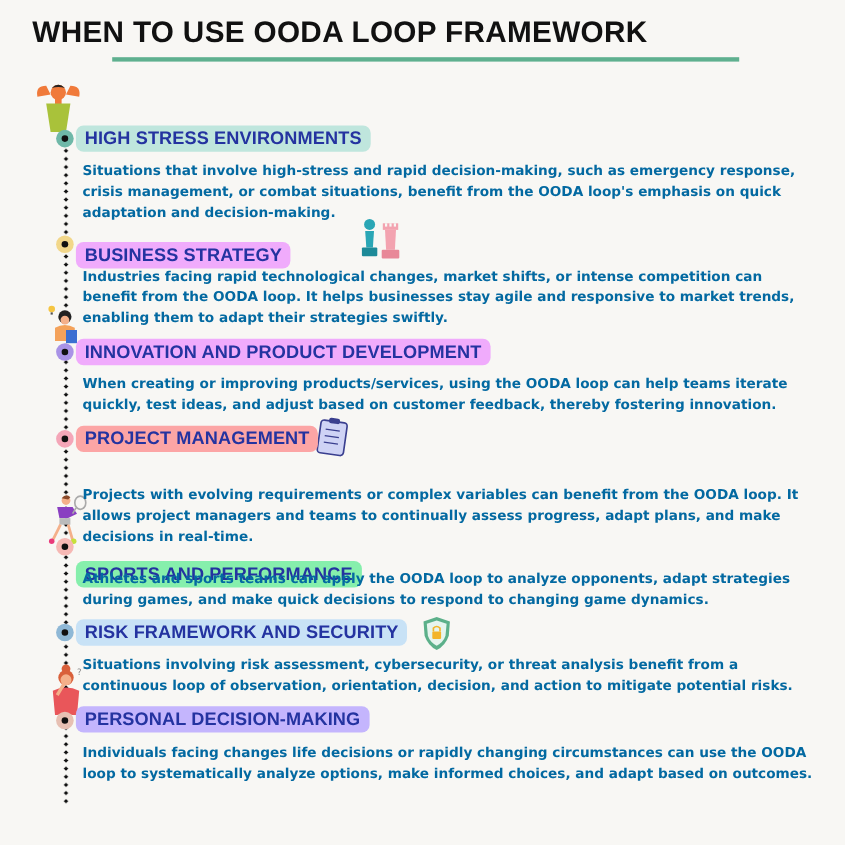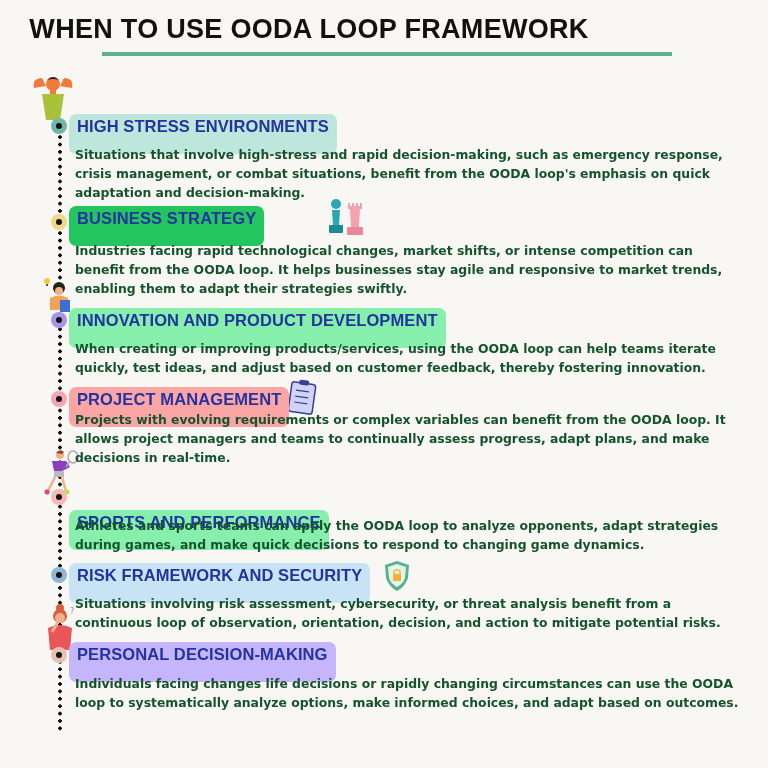--- a/index.html
+++ b/index.html
@@ -8,25 +8,25 @@
   .title { position:absolute; top:14px; left:0; width:618px; text-align:center;
            font-family:"Liberation Sans", sans-serif; font-weight:bold; font-size:27px;
            color:#111; letter-spacing:0.3px; }
   .title-underline { position:absolute; top:52px; left:102px; width:570px; height:4px; background:#5fb08f; }
   .timeline { position:absolute; left:58px; top:126px; width:4px; height:606px;
               background-image: radial-gradient(circle, #111 1.6px, transparent 1.8px);
               background-size:4px 7.4px; background-repeat:repeat-y; }
   .section { position:absolute; left:0; width:768px; }
   .node { position:absolute; left:51px; width:16px; height:16px; border-radius:50%; }
   .node::after { content:""; position:absolute; left:5px; top:5px; width:6px; height:6px; border-radius:50%; background:#111; }
-  .label { position:absolute; left:69px; height:40px; padding:0 8px; border-radius:7px;
+  .label { position:absolute; left:69px; height:24px; padding:0 8px; border-radius:7px;
            font-family:"Liberation Sans", sans-serif; font-weight:bold; font-size:16.5px;
            line-height:24px; color:#2433a0; white-space:nowrap; letter-spacing:0.1px; }
   .desc { position:absolute; left:75px; width:670px; font-weight:bold; font-size:12.4px;
-          line-height:19px; color:#14532d; }
+          line-height:19px; color:#0369a1; }
   .deco { position:absolute; }
 </style>
 </head>
 <body>
 
 <div class="title">WHEN TO USE OODA LOOP FRAMEWORK</div>
 <div class="title-underline"></div>
 
 <div class="timeline"></div>
 
@@ -100,34 +100,34 @@
 </svg>
 
 <div class="section">
   <div class="node" style="top:118px;background:#6fb8a8"></div>
   <div class="label" style="top:114px;background:#bfe6dd">HIGH STRESS ENVIRONMENTS</div>
   <div class="desc" style="top:145px">Situations that involve high-stress and rapid decision-making, such as emergency response, crisis management, or combat situations, benefit from the OODA loop's emphasis on quick adaptation and decision-making.</div>
 </div>
 
 <div class="section">
   <div class="node" style="top:214px;background:#f2d78a"></div>
-  <div class="label" style="top:206px;background:#22c55e">BUSINESS STRATEGY</div>
+  <div class="label" style="top:220px;background:#f0abfc">BUSINESS STRATEGY</div>
   <div class="desc" style="top:241px">Industries facing rapid technological changes, market shifts, or intense competition can benefit from the OODA loop. It helps businesses stay agile and responsive to market trends, enabling them to adapt their strategies swiftly.</div>
 </div>
 
 <div class="section">
   <div class="node" style="top:312px;background:#a993e6"></div>
-  <div class="label" style="top:308px;background:#86efac">INNOVATION AND PRODUCT DEVELOPMENT</div>
+  <div class="label" style="top:308px;background:#f0abfc">INNOVATION AND PRODUCT DEVELOPMENT</div>
   <div class="desc" style="top:339px">When creating or improving products/services, using the OODA loop can help teams iterate quickly, test ideas, and adjust based on customer feedback, thereby fostering innovation.</div>
 </div>
 
 <div class="section">
   <div class="node" style="top:391px;background:#f4a6b8"></div>
   <div class="label" style="top:387px;background:#fca5a5">PROJECT MANAGEMENT</div>
-  <div class="desc" style="top:410px">Projects with evolving requirements or complex variables can benefit from the OODA loop. It allows project managers and teams to continually assess progress, adapt plans, and make decisions in real-time.</div>
+  <div class="desc" style="top:440px">Projects with evolving requirements or complex variables can benefit from the OODA loop. It allows project managers and teams to continually assess progress, adapt plans, and make decisions in real-time.</div>
 </div>
 
 <div class="section">
   <div class="node" style="top:489px;background:#f6b8b4"></div>
   <div class="label" style="top:510px;background:#86efac">SPORTS AND PERFORMANCE</div>
   <div class="desc" style="top:516px">Athletes and sports teams can apply the OODA loop to analyze opponents, adapt strategies during games, and make quick decisions to respond to changing game dynamics.</div>
 </div>
 
 <div class="section">
   <div class="node" style="top:567px;background:#8fb8d6"></div>

